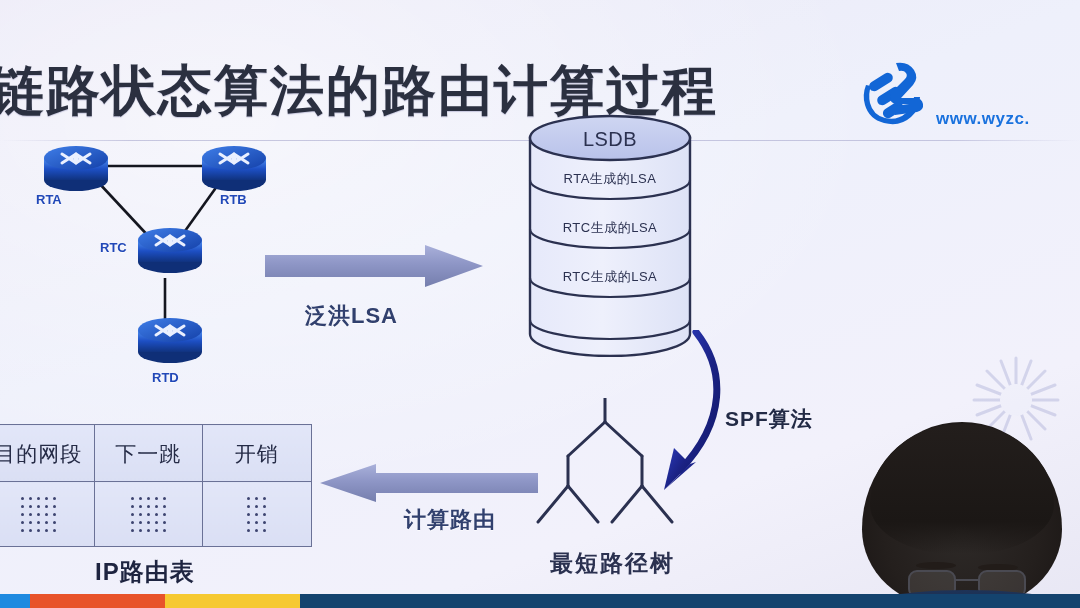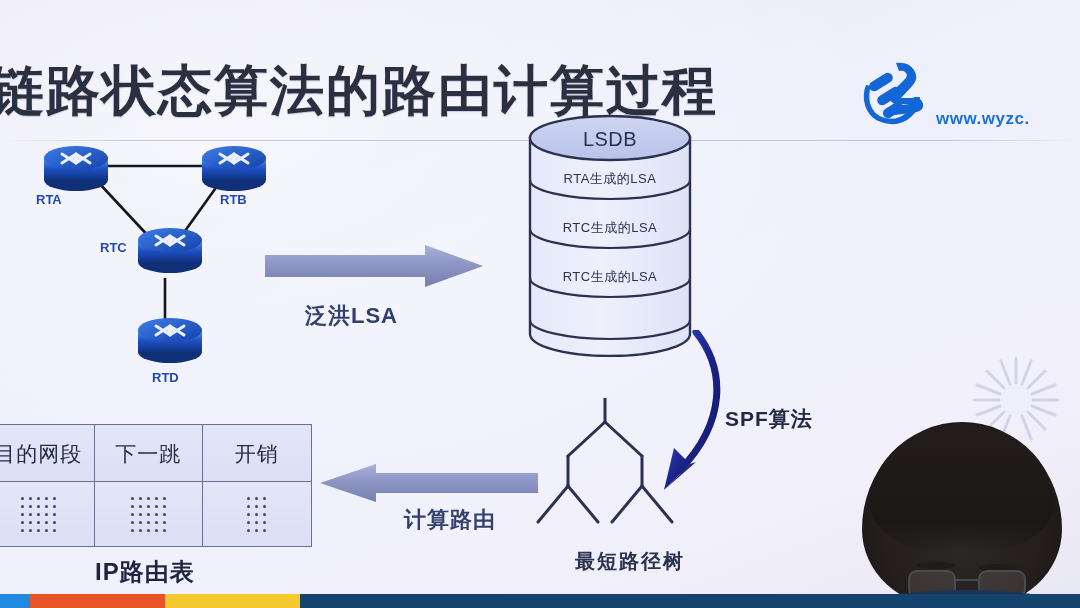--- a/index.html
+++ b/index.html
@@ -145,22 +145,22 @@
     font-weight: 700;
     color: #222a45;
     white-space: nowrap;
     letter-spacing: 1px;
   }
 
   
   .spt { position: absolute; left: 520px; top: 398px; width: 200px; height: 145px; }
   .spt-caption {
     position: absolute;
-    left: 575px; top: 548px;
-    font-size: 20px;
+    left: 550px; top: 548px;
+    font-size: 23px;
     font-weight: 700;
     color: #2b3150;
     letter-spacing: 2px;
     white-space: nowrap;
   }
 
   
   .rt-table {
     position: absolute;
     left: -18px; top: 424px;

